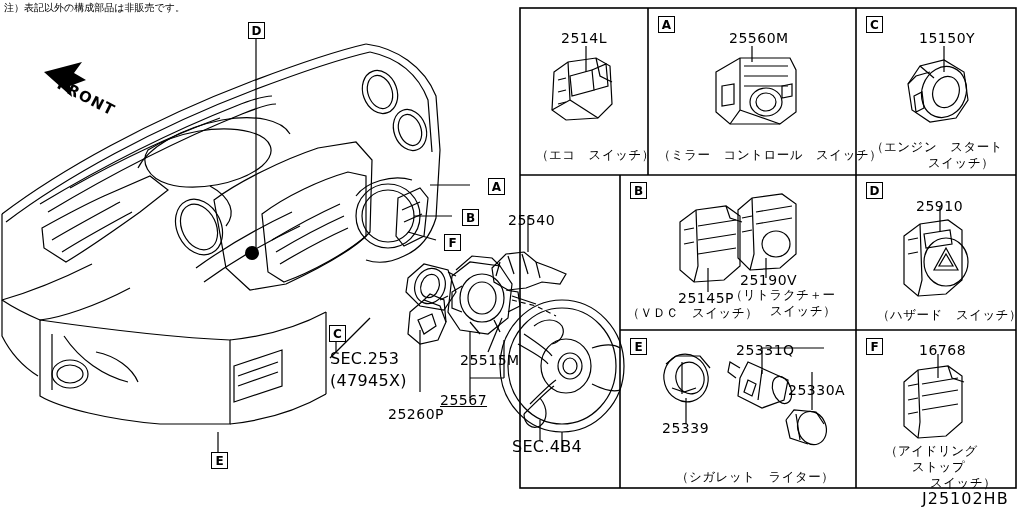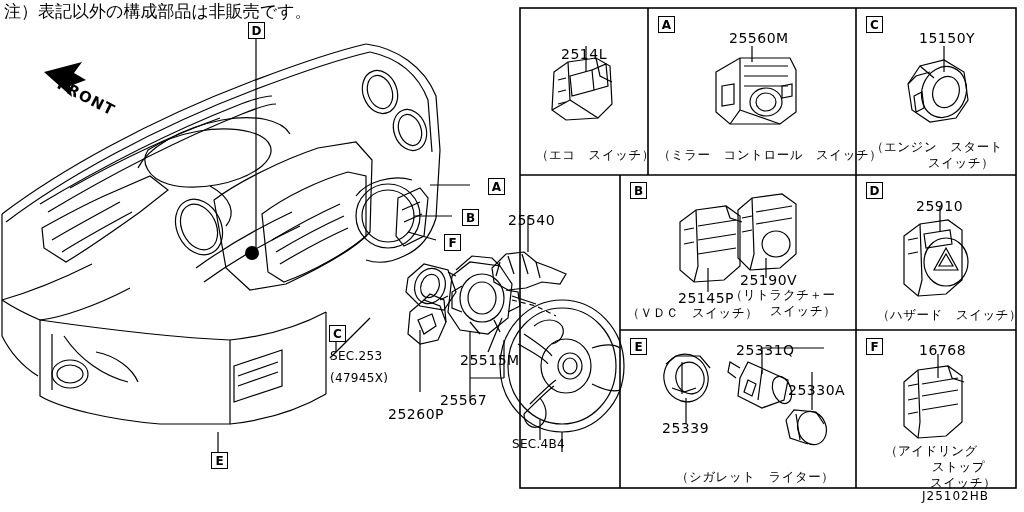--- a/index.html
+++ b/index.html
@@ -9,23 +9,23 @@
   svg{position:absolute;left:0;top:0;}
   .ln{fill:none;stroke:#000;stroke-width:1.2;}
   .lead{fill:none;stroke:#000;stroke-width:1.2;}
   .solid{fill:#000;stroke:none;}
   .gridln{fill:none;stroke:#000;stroke-width:1.6;}
   .dash{fill:none;stroke:#000;stroke-width:1.1;stroke-dasharray:5 4;}
 
   .txt{position:absolute;white-space:pre;line-height:1.15;}
   .pn{font-size:14px;letter-spacing:0.5px;}
   .jp{font-size:12.5px;letter-spacing:0.5px;}
-  .note{font-size:17px;letter-spacing:0px;}
-  .code{font-size:12px;letter-spacing:1px;}
-  .sec{font-size:12px;letter-spacing:0.3px;}
+  .note{font-size:10px;letter-spacing:0px;}
+  .code{font-size:16px;letter-spacing:1px;}
+  .sec{font-size:16px;letter-spacing:0.3px;}
   .front{font-size:15px;font-weight:bold;letter-spacing:1px;}
 
   .box{position:absolute;border:1.6px solid #000;background:#fff;
        font-size:12px;font-weight:bold;display:flex;align-items:center;
        justify-content:center;width:15px;height:15px;line-height:1;}
   .cellbox{position:absolute;border:1.6px solid #000;background:#fff;
        font-size:12px;font-weight:bold;display:flex;align-items:center;
        justify-content:center;width:15px;height:15px;line-height:1;}
 </style>
 </head>
@@ -303,31 +303,31 @@
   <div class="box" style="left:462px;top:209px;">B</div>
   <div class="box" style="left:444px;top:234px;">F</div>
   <div class="box" style="left:329px;top:325px;">C</div>
   <div class="box" style="left:211px;top:452px;">E</div>
 
   <div class="txt pn" style="left:508px;top:212px;">25540</div>
   <div class="txt sec" style="left:330px;top:350px;">SEC.253</div>
   <div class="txt sec" style="left:330px;top:372px;">(47945X)</div>
   <div class="txt pn" style="left:388px;top:388px;margin-top:18px;">25260P</div>
   <div class="txt pn" style="left:460px;top:352px;">25515M</div>
-  <div class="txt pn" style="left:440px;top:392px;">25567</div>
+  <div class="txt pn" style="left:440px;top:392px;text-decoration:underline;">25567</div>
   <div class="txt sec" style="left:512px;top:438px;">SEC.4B4</div>
 
   <div class="cellbox" style="left:658px;top:16px;">A</div>
   <div class="cellbox" style="left:866px;top:16px;">C</div>
   <div class="cellbox" style="left:630px;top:182px;">B</div>
   <div class="cellbox" style="left:866px;top:182px;">D</div>
   <div class="cellbox" style="left:630px;top:338px;">E</div>
   <div class="cellbox" style="left:866px;top:338px;">F</div>
 
-  <div class="txt pn" style="left:561px;top:30px;margin-top:16px;">2514L</div>
+  <div class="txt pn" style="left:561px;top:30px;">2514L</div>
   <div class="txt jp" style="left:536px;top:148px;">（エコ　スイッチ）</div>
 
   <div class="txt pn" style="left:729px;top:30px;text-align:right;">25560M</div>
   <div class="txt jp" style="left:658px;top:148px;text-align:center;">（ミラー　コントロール　スイッチ）</div>
 
   <div class="txt pn" style="left:919px;top:30px;">15150Y</div>
   <div class="txt jp" style="left:871px;top:140px;">（エンジン　スタート</div>
   <div class="txt jp" style="left:928px;top:156px;">スイッチ）</div>
 
   <div class="txt pn" style="left:678px;top:290px;">25145P</div>
@@ -339,18 +339,18 @@
   <div class="txt pn" style="left:916px;top:198px;">25910</div>
   <div class="txt jp" style="left:877px;top:308px;">（ハザード　スイッチ）</div>
 
   <div class="txt pn" style="left:736px;top:342px;">25331Q</div>
   <div class="txt pn" style="left:788px;top:382px;">25330A</div>
   <div class="txt pn" style="left:662px;top:420px;">25339</div>
   <div class="txt jp" style="left:676px;top:470px;">（シガレット　ライター）</div>
 
   <div class="txt pn" style="left:919px;top:342px;">16768</div>
   <div class="txt jp" style="left:885px;top:444px;">（アイドリング</div>
-  <div class="txt jp" style="left:912px;top:460px;margin-left:20px;">ストップ</div>
+  <div class="txt jp" style="left:912px;top:460px;">ストップ</div>
   <div class="txt jp" style="left:930px;top:476px;">スイッチ）</div>
 
   <div class="txt code" style="left:922px;top:490px;">J25102HB</div>
 
 </div>
 
 </body></html>

